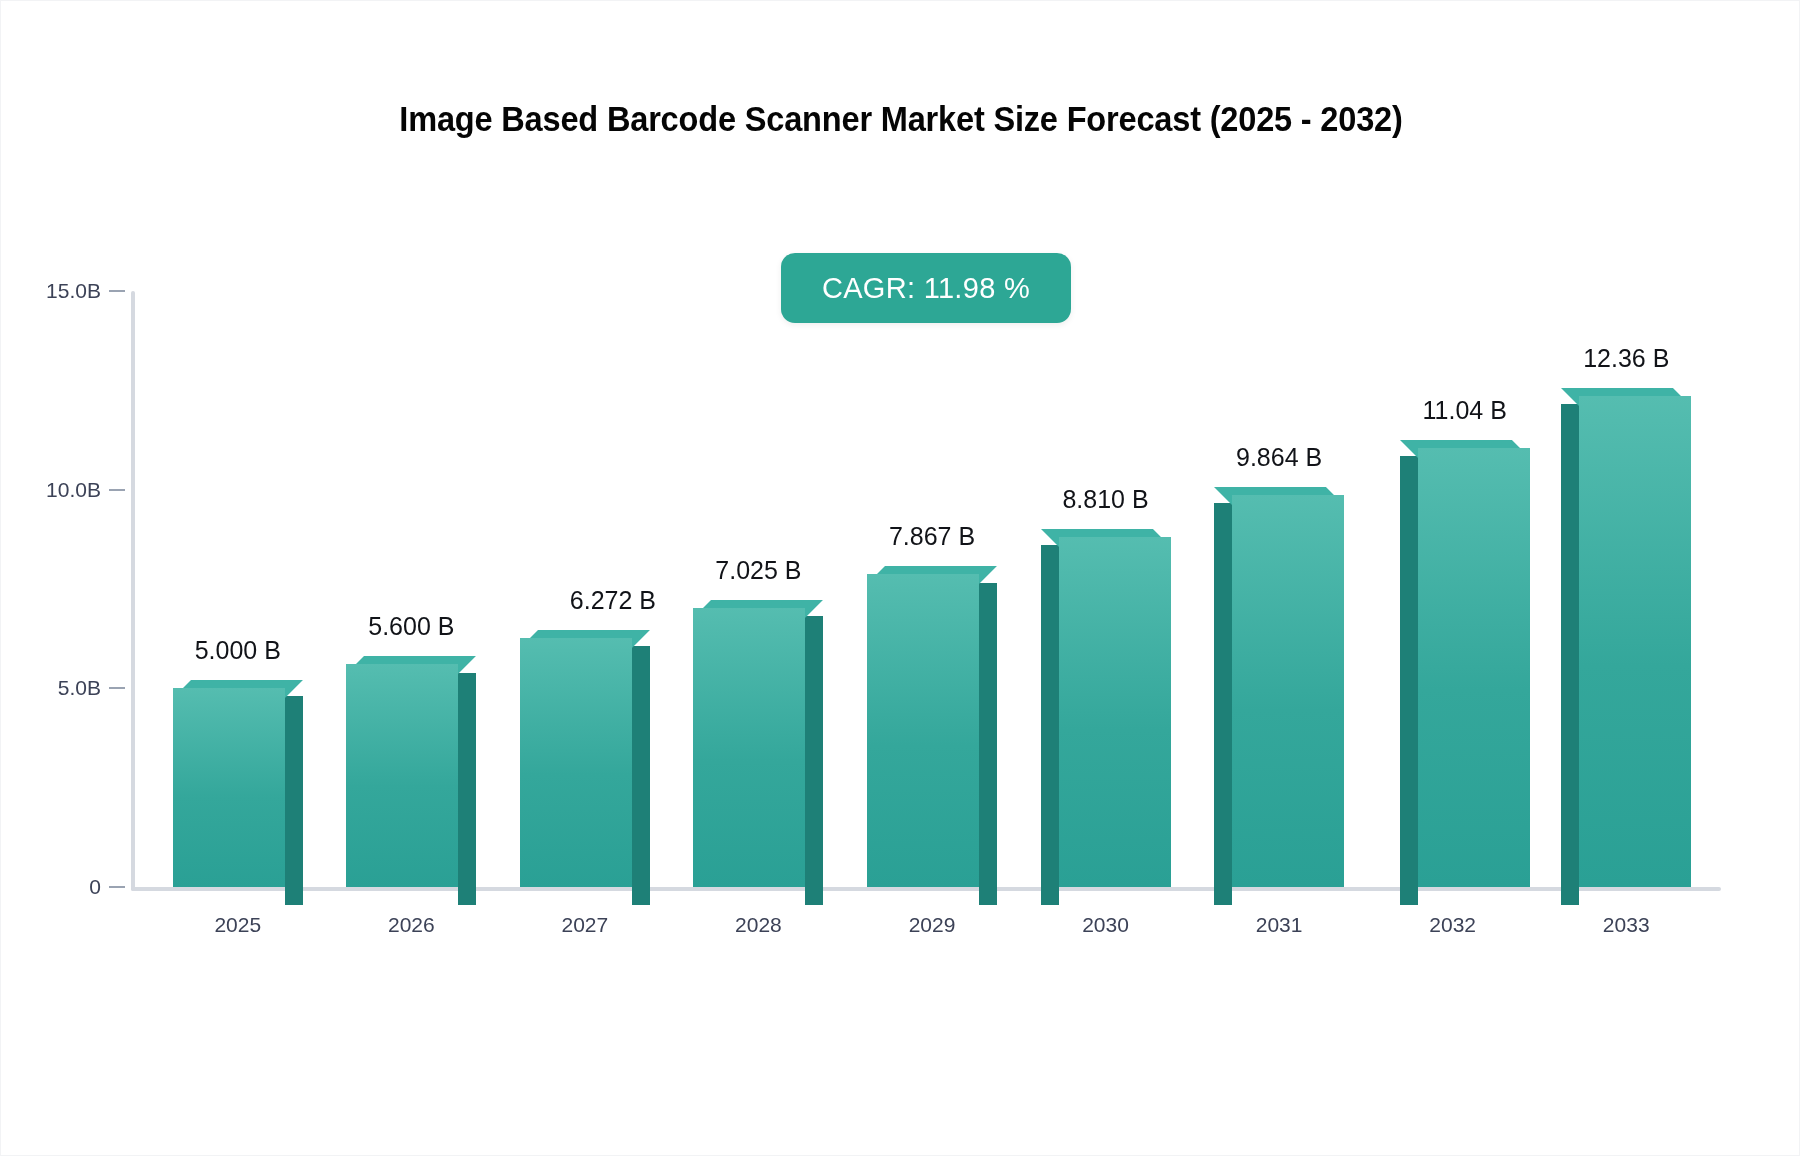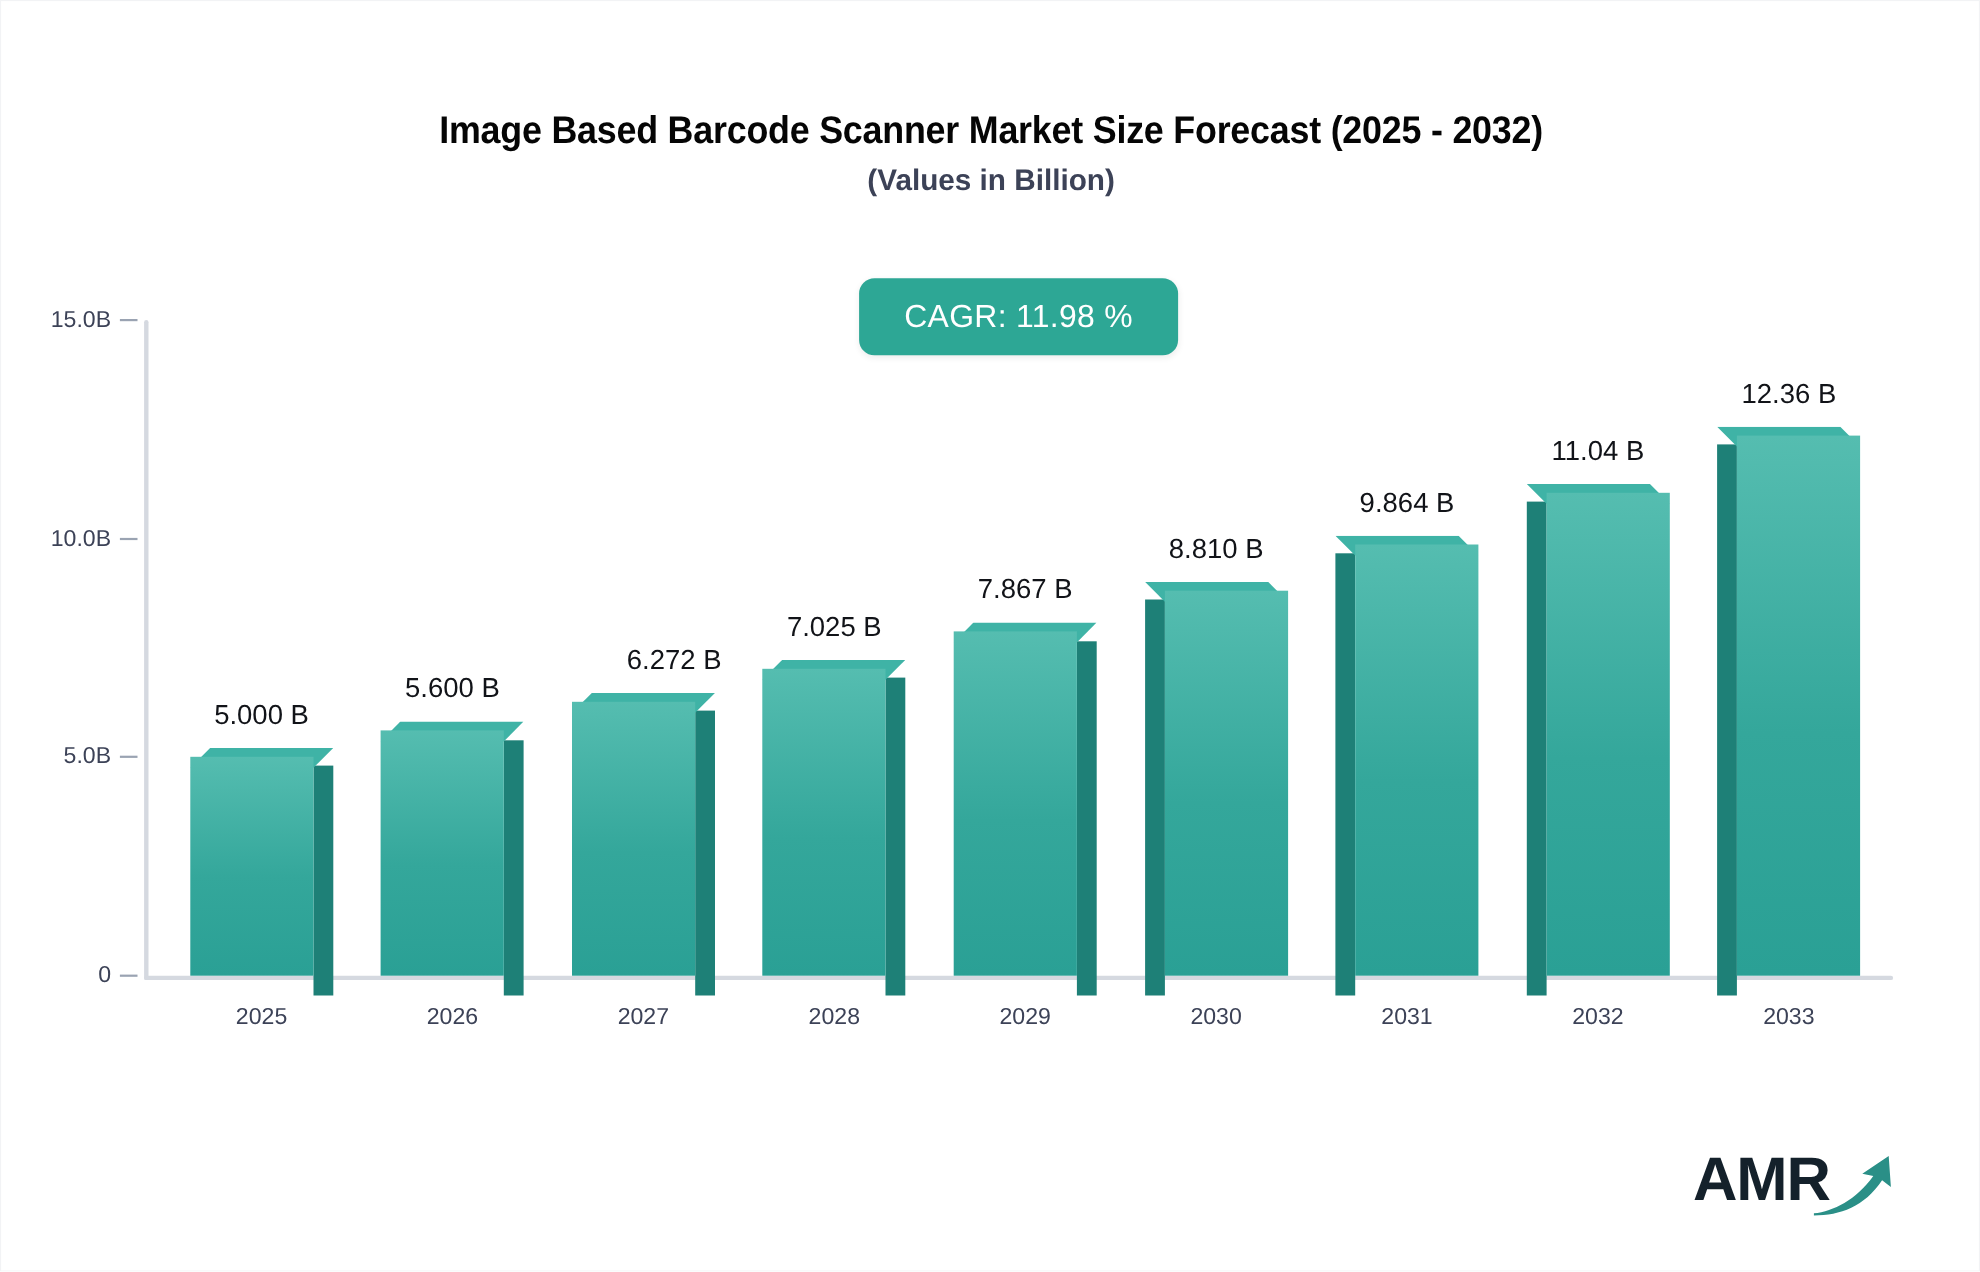--- a/index.html
+++ b/index.html
@@ -191,21 +191,20 @@
     width: 76px;
     height: 62px;
   }
 </style>
 </head>
 <body>
 
 <div id="canvas">
 
   <div id="chart-title">Image Based Barcode Scanner Market Size Forecast (2025 - 2032)</div>
-  <div id="chart-subtitle">(Values in Billion)</div>
 
   <div id="cagr-badge">
     <span class="cagr-text">CAGR: 11.98 %</span>
   </div>
 
   <div id="plot">
     <div id="y-axis-line"></div>
     <div id="x-axis-line"></div>
     <div id="y-ticks">
         <div class="y-axis-label" style="top: 886px;">0</div>
@@ -267,21 +266,21 @@
           <div class="bar-value" style="left: 1104.56px; top: 483.949px;">8.810 B</div>
         </div>
         <div class="bar-group" style="left: 0px; top: 0px; position: absolute; width: 1800px; height: 820px; pointer-events: none;">
           <div class="bar-side bar-side-left" style="position: absolute; width: 18px; height: 401.83px; top: 502.17px; left: 1213.14px;"></div>
           <svg width="129.94333333333333" height="20" viewBox="0 0 129.94333333333333 20" style="position: absolute; left: 1213.14px; top: 485.97px;">
             <polygon points="0,0 111.94333333333333,0 129.94333333333333,18 18,18" fill="#3fb3a6"></polygon>
           </svg>
           <div class="bar-front" style="position: absolute; left: 1231.14px; top: 494.07px; width: 111.943px; height: 391.93px;"></div>
           <div class="bar-value" style="left: 1278.11px; top: 442.07px;">9.864 B</div>
         </div>
-        <div class="bar-group" style="left: 0px; top: 0px; position: absolute; width: 1524px; height: 1156px; pointer-events: none;">
+        <div class="bar-group" style="left: 12px; top: 0px; position: absolute; width: 1524px; height: 1156px; pointer-events: none;">
           <div class="bar-side bar-side-left" style="position: absolute; width: 18px; height: 448.556px; top: 455.444px; left: 1386.69px;"></div>
           <svg width="129.94333333333333" height="20" viewBox="0 0 129.94333333333333 20" style="position: absolute; left: 1386.69px; top: 439.244px;">
             <polygon points="0,0 111.94333333333333,0 129.94333333333333,18 18,18" fill="#3fb3a6"></polygon>
           </svg>
           <div class="bar-front" style="position: absolute; left: 1404.69px; top: 447.344px; width: 111.943px; height: 438.656px;"></div>
           <div class="bar-value" style="left: 1451.67px; top: 395.344px;">11.04 B</div>
         </div>
         <div class="bar-group" style="left: 0px; top: 0px; position: absolute; width: 1800px; height: 1156px; pointer-events: none;">
           <div class="bar-side bar-side-left" style="position: absolute; width: 18px; height: 501.004px; top: 402.996px; left: 1560.25px;"></div>
           <svg width="129.94333333333333" height="20" viewBox="0 0 129.94333333333333 20" style="position: absolute; left: 1560.25px; top: 386.796px;">
@@ -297,20 +296,14 @@
         <div class="x-label" style="left: 583.889px;">2027</div>
         <div class="x-label" style="left: 757.444px;">2028</div>
         <div class="x-label" style="left: 931px;">2029</div>
         <div class="x-label" style="left: 1104.56px;">2030</div>
         <div class="x-label" style="left: 1278.11px;">2031</div>
         <div class="x-label" style="left: 1451.67px;">2032</div>
         <div class="x-label" style="left: 1625.22px;">2033</div>
       </div>
   </div>
 
-  <div id="amr-logo">
-    <span class="amr-text">AMR</span>
-    <svg class="amr-arrow" viewBox="0 0 76 62">
-      <path d="M2 56 C20 54 40 44 56 22 L46 20 L70 4 L72 32 L64 26 C48 50 26 58 2 58 Z" fill="#2a8f87"></path>
-    </svg>
-  </div>
 
 </div>
 
 </body></html>

